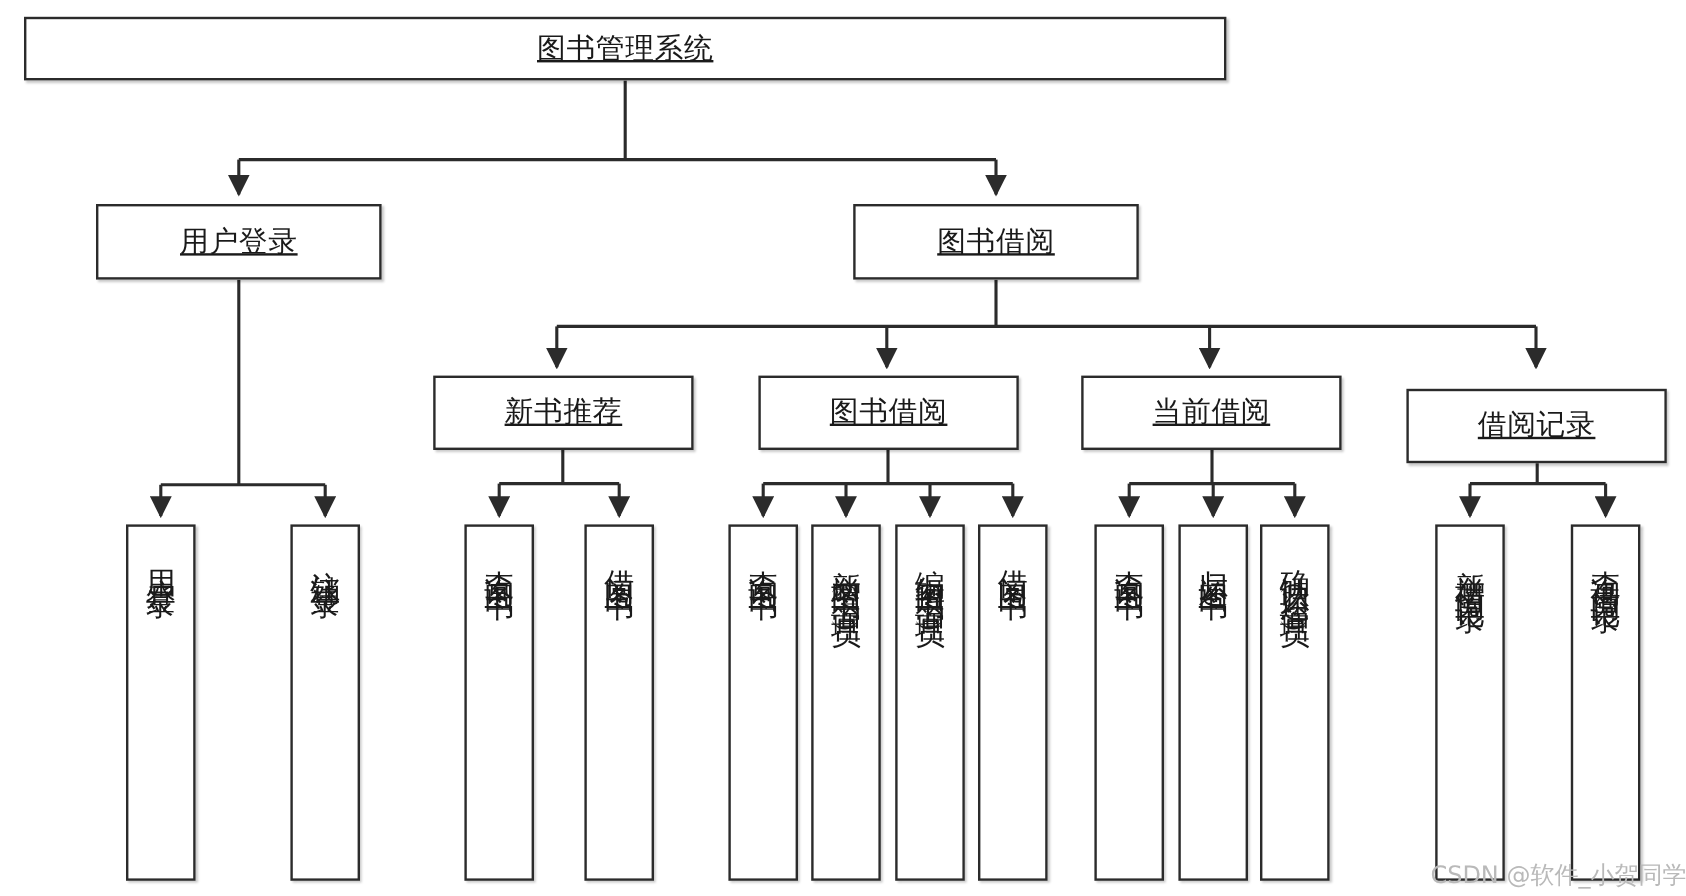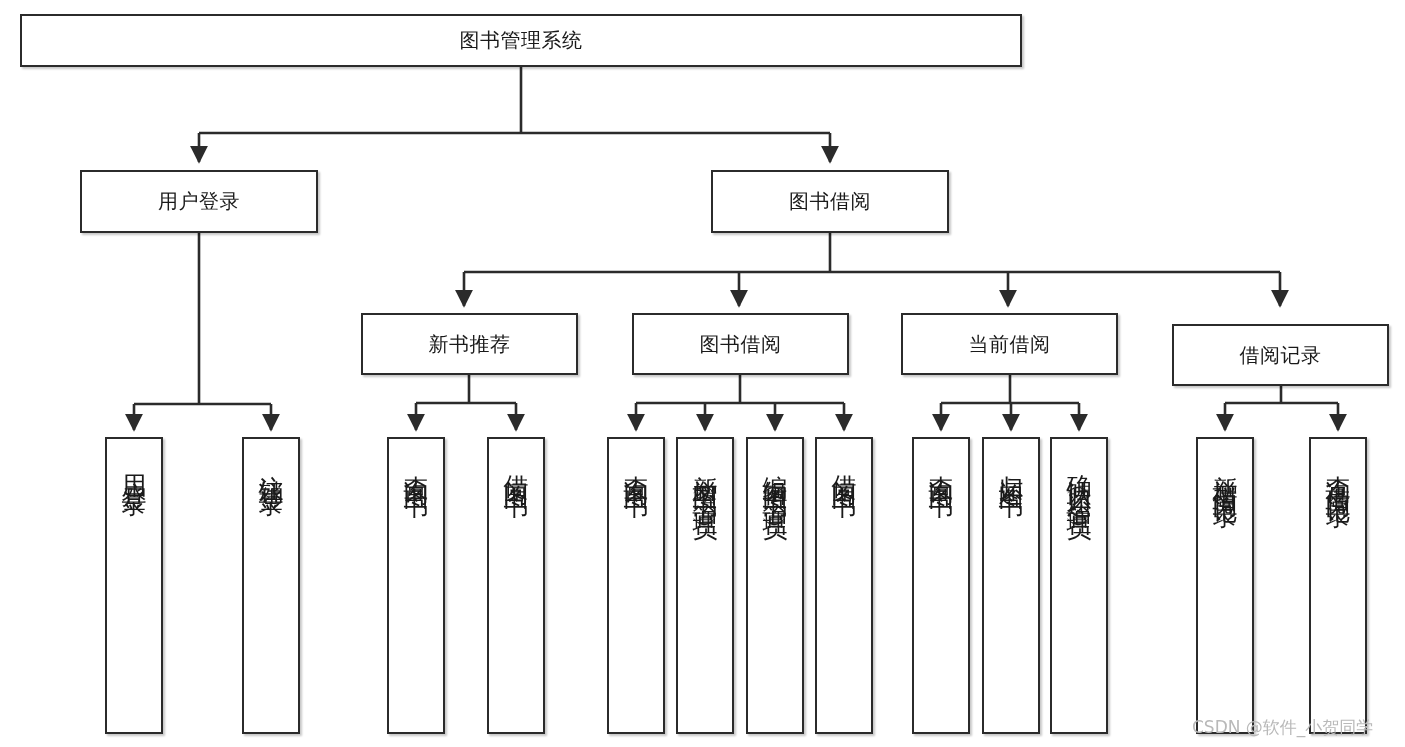--- a/index.html
+++ b/index.html
@@ -36,38 +36,39 @@
     box-shadow: 2px 2px 2px rgba(0,0,0,0.22);
     z-index: 3;
   }
   .node .label {
     color: #1a1a1a;
     line-height: 1.05;
     white-space: nowrap;
     letter-spacing: 0.5px;
   }
   .node.horiz .label {
-    font-size: 20px;
+    font-size: 24px;
+    text-decoration: underline;
   }
   .node.vert {
     align-items: flex-start;
     padding-top: 16px;
   }
   .node.vert .label {
     writing-mode: vertical-rl;
     text-orientation: upright;
     font-size: 25px;
     letter-spacing: 6px;
     line-height: 1;
   }
   #watermark {
     position: absolute;
     left: 1192px;
     top: 716px;
-    font-size: 17px;
+    font-size: 20px;
     color: #b9b9b9;
     z-index: 6;
     white-space: nowrap;
     font-family: "DejaVu Sans", "Liberation Sans", sans-serif;
   }
 </style>
 </head>
 <body>
 
 <div id="diagram-root">

